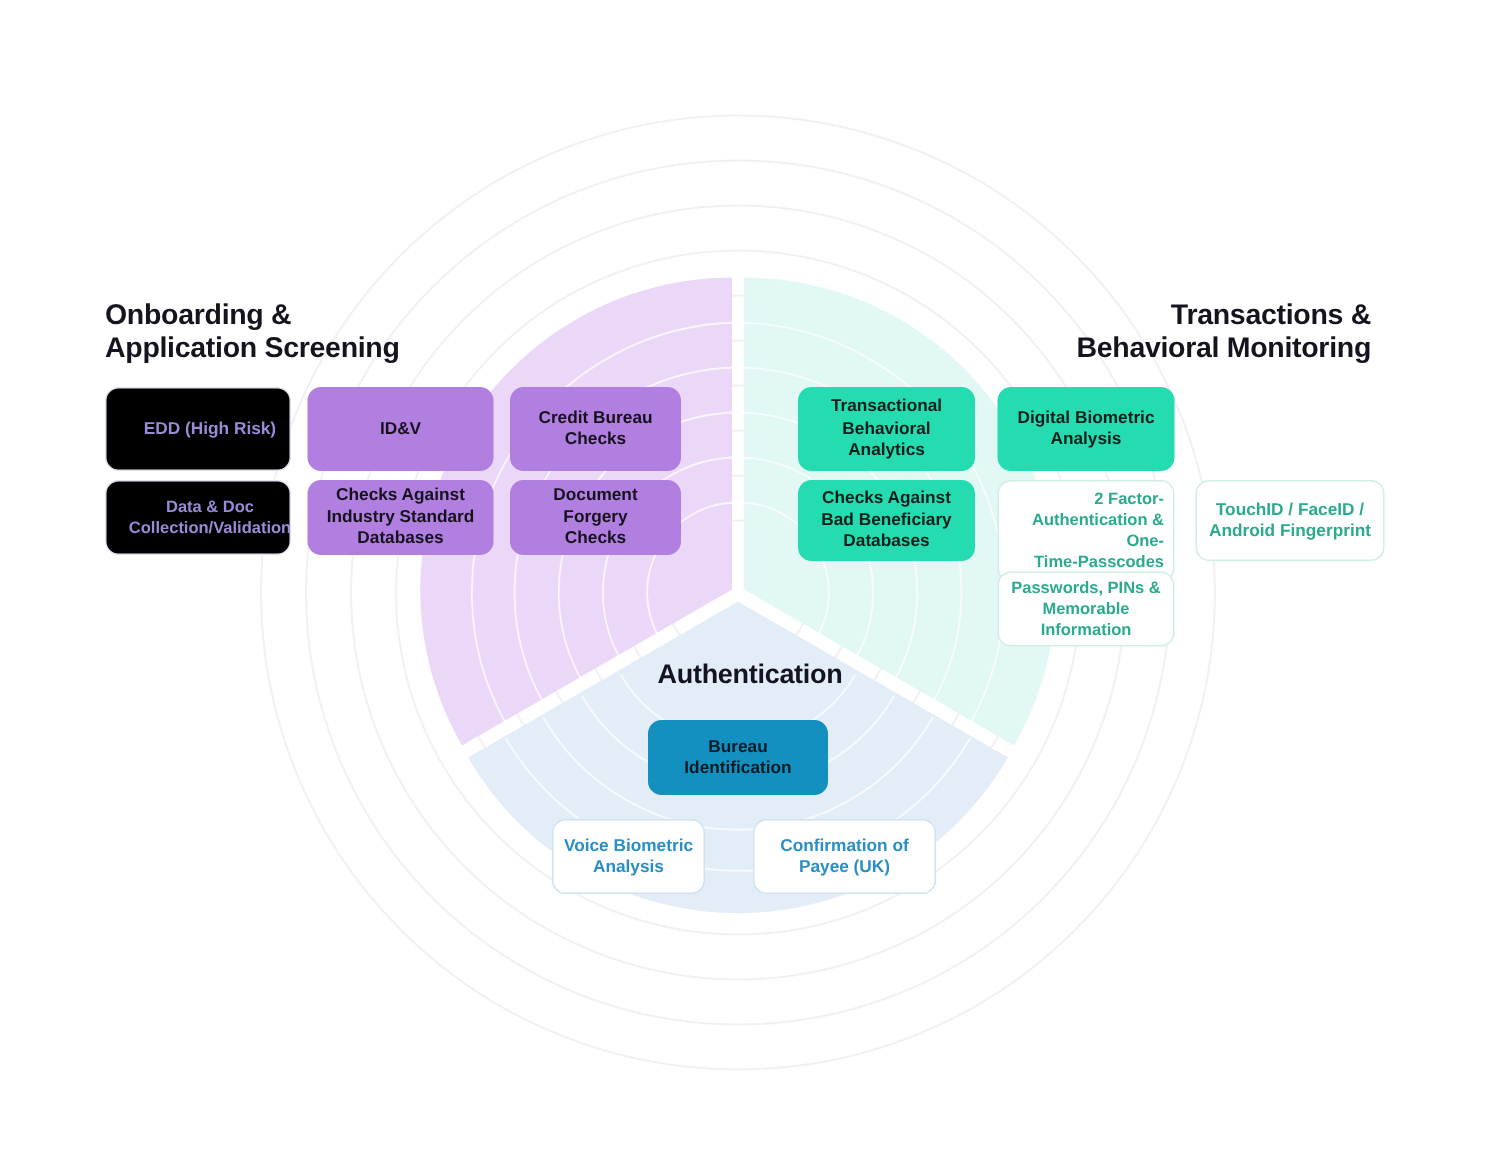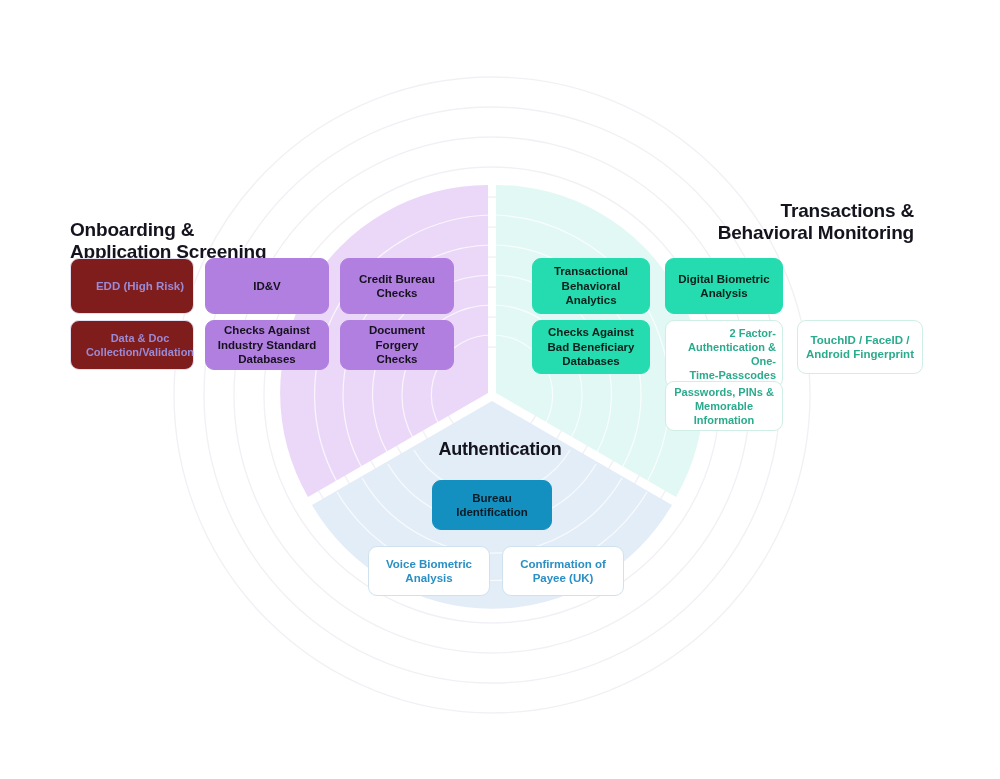--- a/index.html
+++ b/index.html
@@ -15,21 +15,21 @@
 
   .section-title{
     position:absolute;
     font-weight:bold;
     font-size:19px;
     line-height:22px;
     color:#14141e;
     letter-spacing:-0.2px;
     white-space:pre-line;
   }
-  #title-onboarding{left:70px;top:200px;text-align:left;margin-top:19px;}
+  #title-onboarding{left:70px;top:200px;text-align:left;}
   #title-transactions{right:86px;top:200px;text-align:right;}
   #title-auth{left:0;top:438px;width:1000px;text-align:center;font-size:18px;}
 
   .card{
     position:absolute;
     box-sizing:border-box;
     border-radius:9px;
     display:flex;
     align-items:center;
     justify-content:center;
@@ -40,21 +40,21 @@
     padding:4px 6px;
     white-space:pre-line;
   }
 
   
   .card.purple-solid{background:#b07fe0;color:#16121d;border:1px solid #b07fe0;}
   .card.teal-solid{background:#24dcb0;color:#0d1f1a;border:1px solid #24dcb0;}
   .card.blue-solid{background:#1490c0;color:#081b26;border:1px solid #1490c0;}
 
   
-  .card.purple-outline{background:#7f1d1d;color:#9b8ad6;border:1px solid #e6e1f2;font-weight:bold;padding-left:22px;}
+  .card.purple-outline{background:#000000;color:#9b8ad6;border:1px solid #e6e1f2;font-weight:bold;padding-left:22px;}
   .card.teal-outline{background:#ffffff;color:#2bab8d;border:1px solid #cfeee5;font-weight:bold;}
   .card.blue-outline{background:#ffffff;color:#2a8fc4;border:1px solid #cfe2ee;font-weight:bold;}
 
   .card.wide-copy{font-size:11px;line-height:14px;}
 </style>
 </head>
 <body>
 
 <div id="stage">
 
@@ -158,19 +158,19 @@
   <div class="card teal-outline" style="left:797px;top:320px;width:126px;height:54px;">TouchID / FaceID /
 Android Fingerprint</div>
 
   <div class="card teal-outline wide-copy" style="left:665px;top:381px;width:118px;height:50px;">Passwords, PINs &amp;
 Memorable
 Information</div>
 
   <div class="card blue-solid" style="left:432px;top:480px;width:120px;height:50px;">Bureau
 Identification</div>
 
-  <div class="card blue-outline" style="left:368px;top:546px;width:122px;height:50px;">Voice Biometric
+  <div class="card blue-outline" style="left:368px;top:546px;width:102px;height:50px;">Voice Biometric
 Analysis</div>
 
   <div class="card blue-outline" style="left:502px;top:546px;width:122px;height:50px;">Confirmation of
 Payee (UK)</div>
 
 </div>
 
 </body></html>

